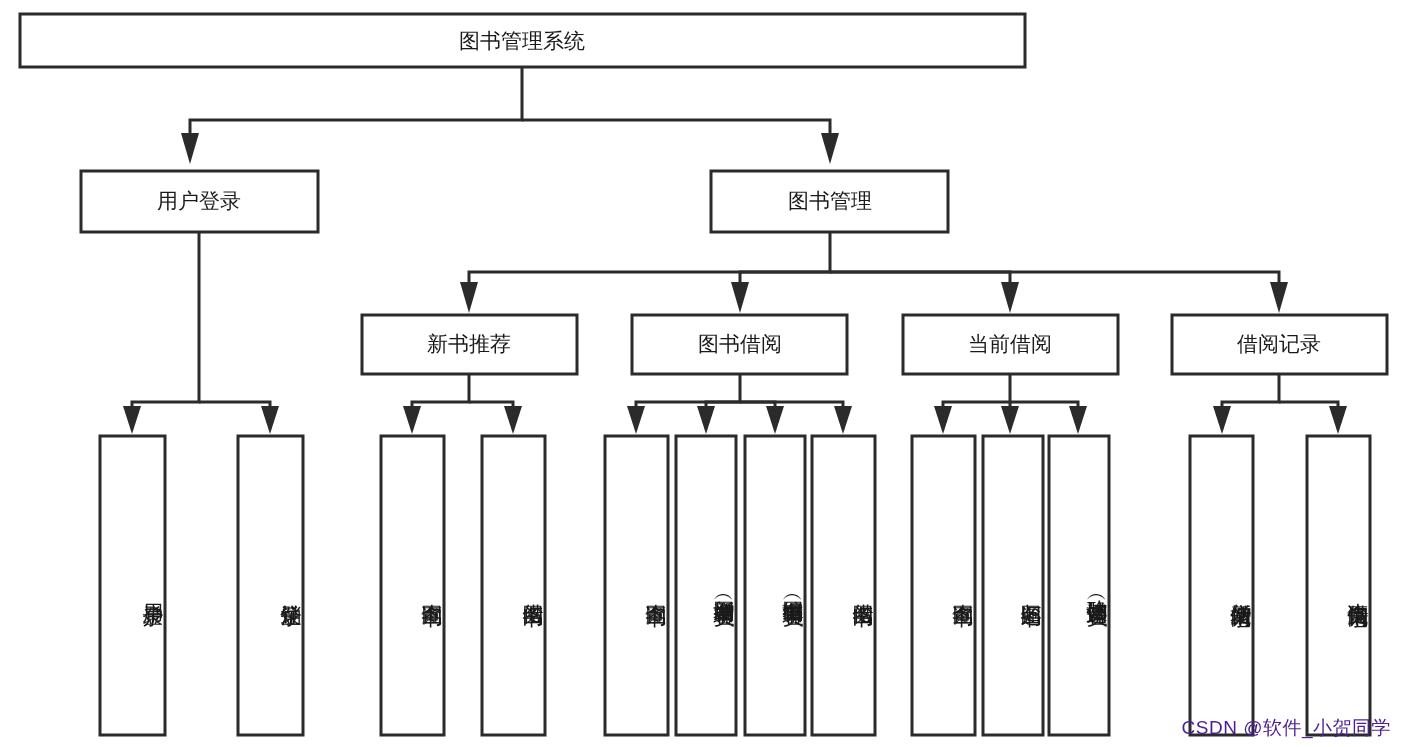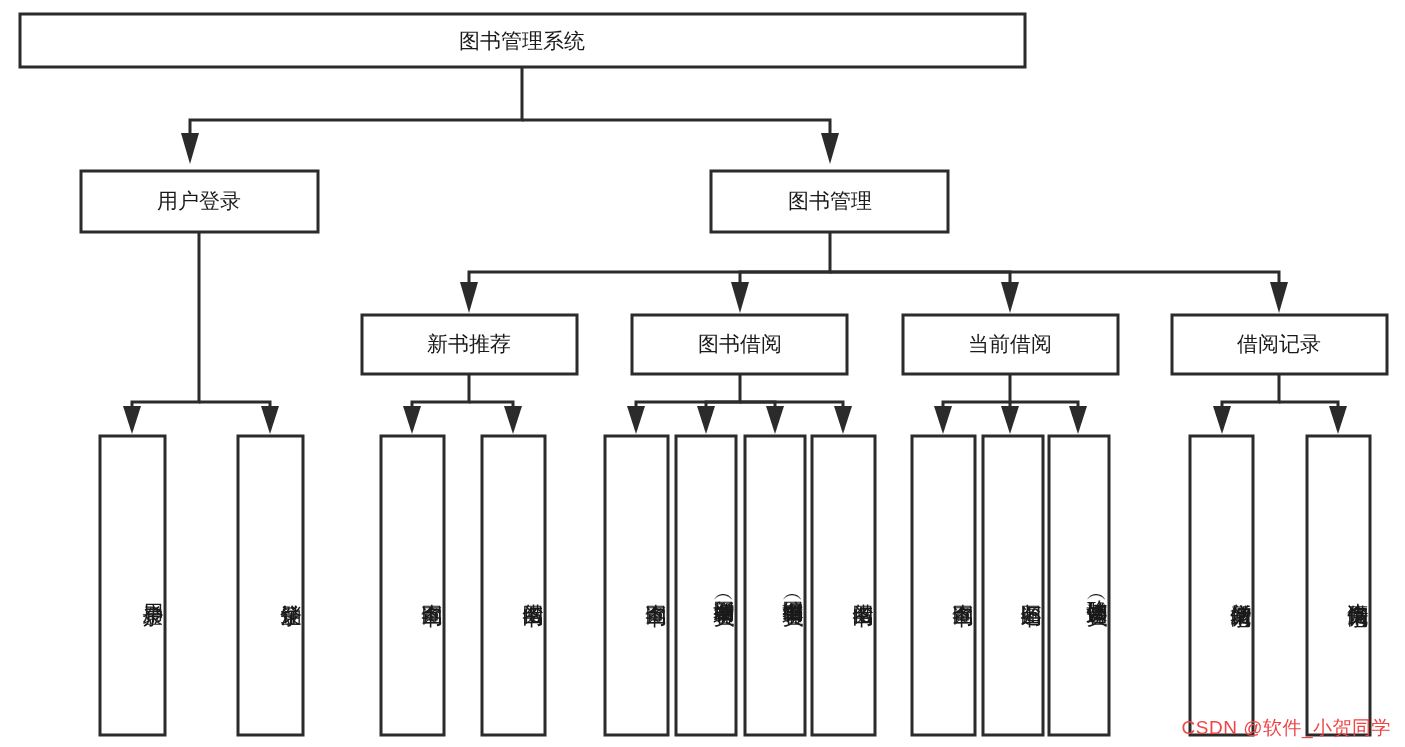--- a/index.html
+++ b/index.html
@@ -58,21 +58,21 @@
     letter-spacing: 1px;
     pointer-events: none;
     user-select: none;
   }
   .watermark {
     position: absolute;
     right: 14px;
     bottom: 6px;
     font-family: "Liberation Sans", "DejaVu Sans", sans-serif;
     font-size: 19px;
-    color: #ef4444;
+    color: #4c1d95;
     white-space: nowrap;
     letter-spacing: 0.5px;
   }
 </style>
 </head>
 <body>
 
 <div id="stage">
 
   <svg class="diagram" viewBox="0 0 1405 747">

